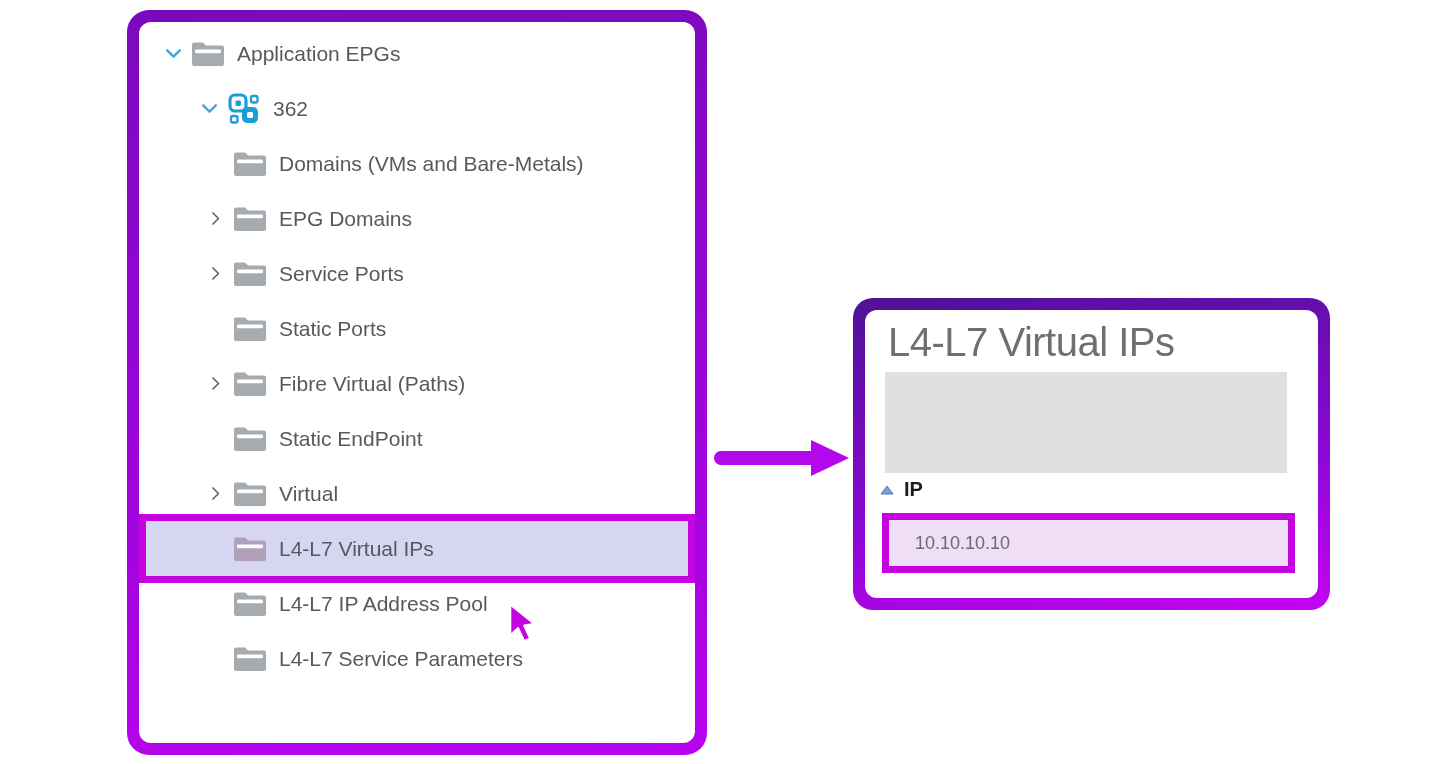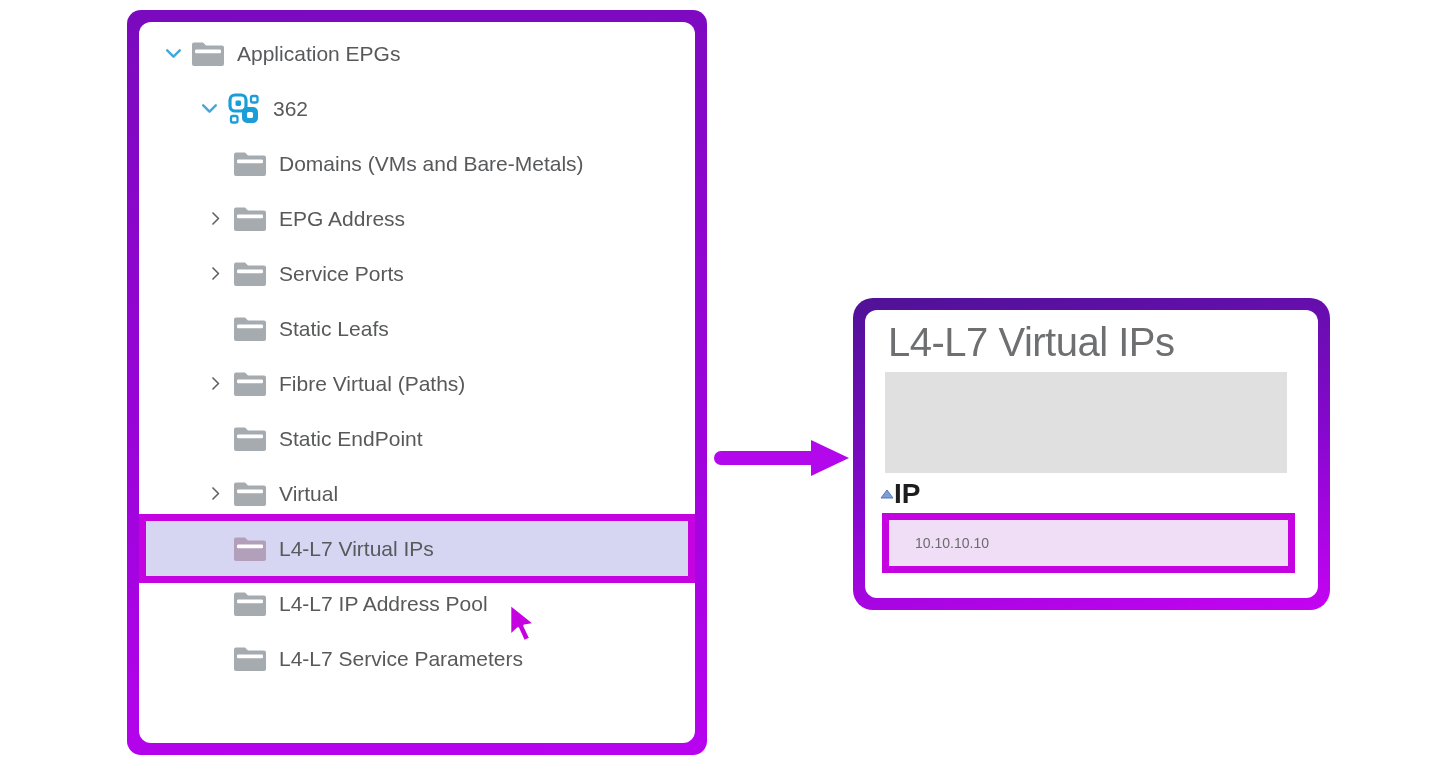--- a/index.html
+++ b/index.html
@@ -3,21 +3,21 @@
 <meta charset="utf-8">
 <style>
   html,body{margin:0;padding:0;background:#ffffff;}
   .stage{
     position:relative;width:1456px;height:764px;background:#ffffff;overflow:hidden;
     font-family:"Liberation Sans","DejaVu Sans",sans-serif;
   }
   
   .panel{position:absolute;box-sizing:border-box;}
   .panel-left{
-    left:127px;top:10px;width:580px;height:745px;padding:12px;border-radius:14px;
+    left:127px;top:10px;width:580px;height:745px;padding:12px;border-radius:22px;
     background:linear-gradient(175deg,var(--panel-border-top) 0%,#9b04d8 55%,var(--panel-border-bottom) 100%);
   }
   .panel-right{
     left:853px;top:298px;width:477px;height:312px;padding:12px;border-radius:20px;
     background:linear-gradient(170deg,var(--panel2-border-top) 0%,#8708cf 55%,var(--panel2-border-bottom) 100%);
   }
   .panel-inner{
     background:#ffffff;border-radius:12px;width:100%;height:100%;box-sizing:border-box;
     position:relative;overflow:hidden;
   }
@@ -39,31 +39,31 @@
   }
   
   .detail-title{
     position:absolute;left:23px;top:10px;margin:0;font-size:40px;font-weight:300;
     letter-spacing:-0.5px;color:var(--title-gray);
   }
   .toolbar-placeholder{
     position:absolute;left:20px;top:62px;width:402px;height:101px;background:#e0e0e1;
   }
   .col-header{
-    position:absolute;left:15px;top:168px;display:flex;align-items:center;
-    font-size:28px;font-weight:700;color:#1d1d1f;
+    position:absolute;left:15px;top:168px;display:flex;align-items:center;gap:10px;
+    font-size:20px;font-weight:700;color:#1d1d1f;
   }
   .ip-annotation{
     position:absolute;left:17px;top:203px;width:413px;height:60px;box-sizing:border-box;
     border:7px solid var(--annotation-magenta);background:var(--ip-row-bg);
     display:flex;align-items:center;
   }
   .ip-row{
     width:100%;height:100%;display:flex;align-items:center;padding-left:26px;
-    font-size:14px;color:#6b6c6e;box-sizing:border-box;text-align:right;
+    font-size:18px;color:#6b6c6e;box-sizing:border-box;text-align:right;
   }
   
   .connector{position:absolute;left:712px;top:437px;}
   .cursor{position:absolute;left:506px;top:601px;z-index:20;}
 </style>
 </head>
 <body>
 
 <div class="stage">
 
@@ -117,21 +117,21 @@
               <svg width="17" height="17" viewBox="0 0 20 20">
                 <path d="M7 3.5 L13.5 10 L7 16.5" fill="none" stroke="var(--twisty-gray)" stroke-width="1.9" stroke-linecap="round" stroke-linejoin="round"></path>
               </svg>
             </span>
     <span class="node-icon">
               <svg width="34" height="27" viewBox="0 0 34 27">
                 <path d="M1 4.5 Q1 2.5 3 2.5 L12 2.5 L15 5.5 L31 5.5 Q33 5.5 33 7.5 L33 24 Q33 26 31 26 L3 26 Q1 26 1 24 Z" fill="var(--folder-gray)"></path>
                 <rect x="4" y="9.5" width="26" height="3.8" rx="1.3" fill="#ffffff"></rect>
               </svg>
             </span>
-    <span class="label">EPG Address</span>
+    <span class="label">EPG Domains</span>
   </div>
           <div class="tree-row lvl2">
     <span class="twisty">
               <svg width="17" height="17" viewBox="0 0 20 20">
                 <path d="M7 3.5 L13.5 10 L7 16.5" fill="none" stroke="var(--twisty-gray)" stroke-width="1.9" stroke-linecap="round" stroke-linejoin="round"></path>
               </svg>
             </span>
     <span class="node-icon">
               <svg width="34" height="27" viewBox="0 0 34 27">
                 <path d="M1 4.5 Q1 2.5 3 2.5 L12 2.5 L15 5.5 L31 5.5 Q33 5.5 33 7.5 L33 24 Q33 26 31 26 L3 26 Q1 26 1 24 Z" fill="var(--folder-gray)"></path>
@@ -141,21 +141,21 @@
     <span class="label">Service Ports</span>
   </div>
           <div class="tree-row lvl2">
     <span class="twisty"></span>
     <span class="node-icon">
               <svg width="34" height="27" viewBox="0 0 34 27">
                 <path d="M1 4.5 Q1 2.5 3 2.5 L12 2.5 L15 5.5 L31 5.5 Q33 5.5 33 7.5 L33 24 Q33 26 31 26 L3 26 Q1 26 1 24 Z" fill="var(--folder-gray)"></path>
                 <rect x="4" y="9.5" width="26" height="3.8" rx="1.3" fill="#ffffff"></rect>
               </svg>
             </span>
-    <span class="label">Static Leafs</span>
+    <span class="label">Static Ports</span>
   </div>
           <div class="tree-row lvl2">
     <span class="twisty">
               <svg width="17" height="17" viewBox="0 0 20 20">
                 <path d="M7 3.5 L13.5 10 L7 16.5" fill="none" stroke="var(--twisty-gray)" stroke-width="1.9" stroke-linecap="round" stroke-linejoin="round"></path>
               </svg>
             </span>
     <span class="node-icon">
               <svg width="34" height="27" viewBox="0 0 34 27">
                 <path d="M1 4.5 Q1 2.5 3 2.5 L12 2.5 L15 5.5 L31 5.5 Q33 5.5 33 7.5 L33 24 Q33 26 31 26 L3 26 Q1 26 1 24 Z" fill="var(--folder-gray)"></path>

